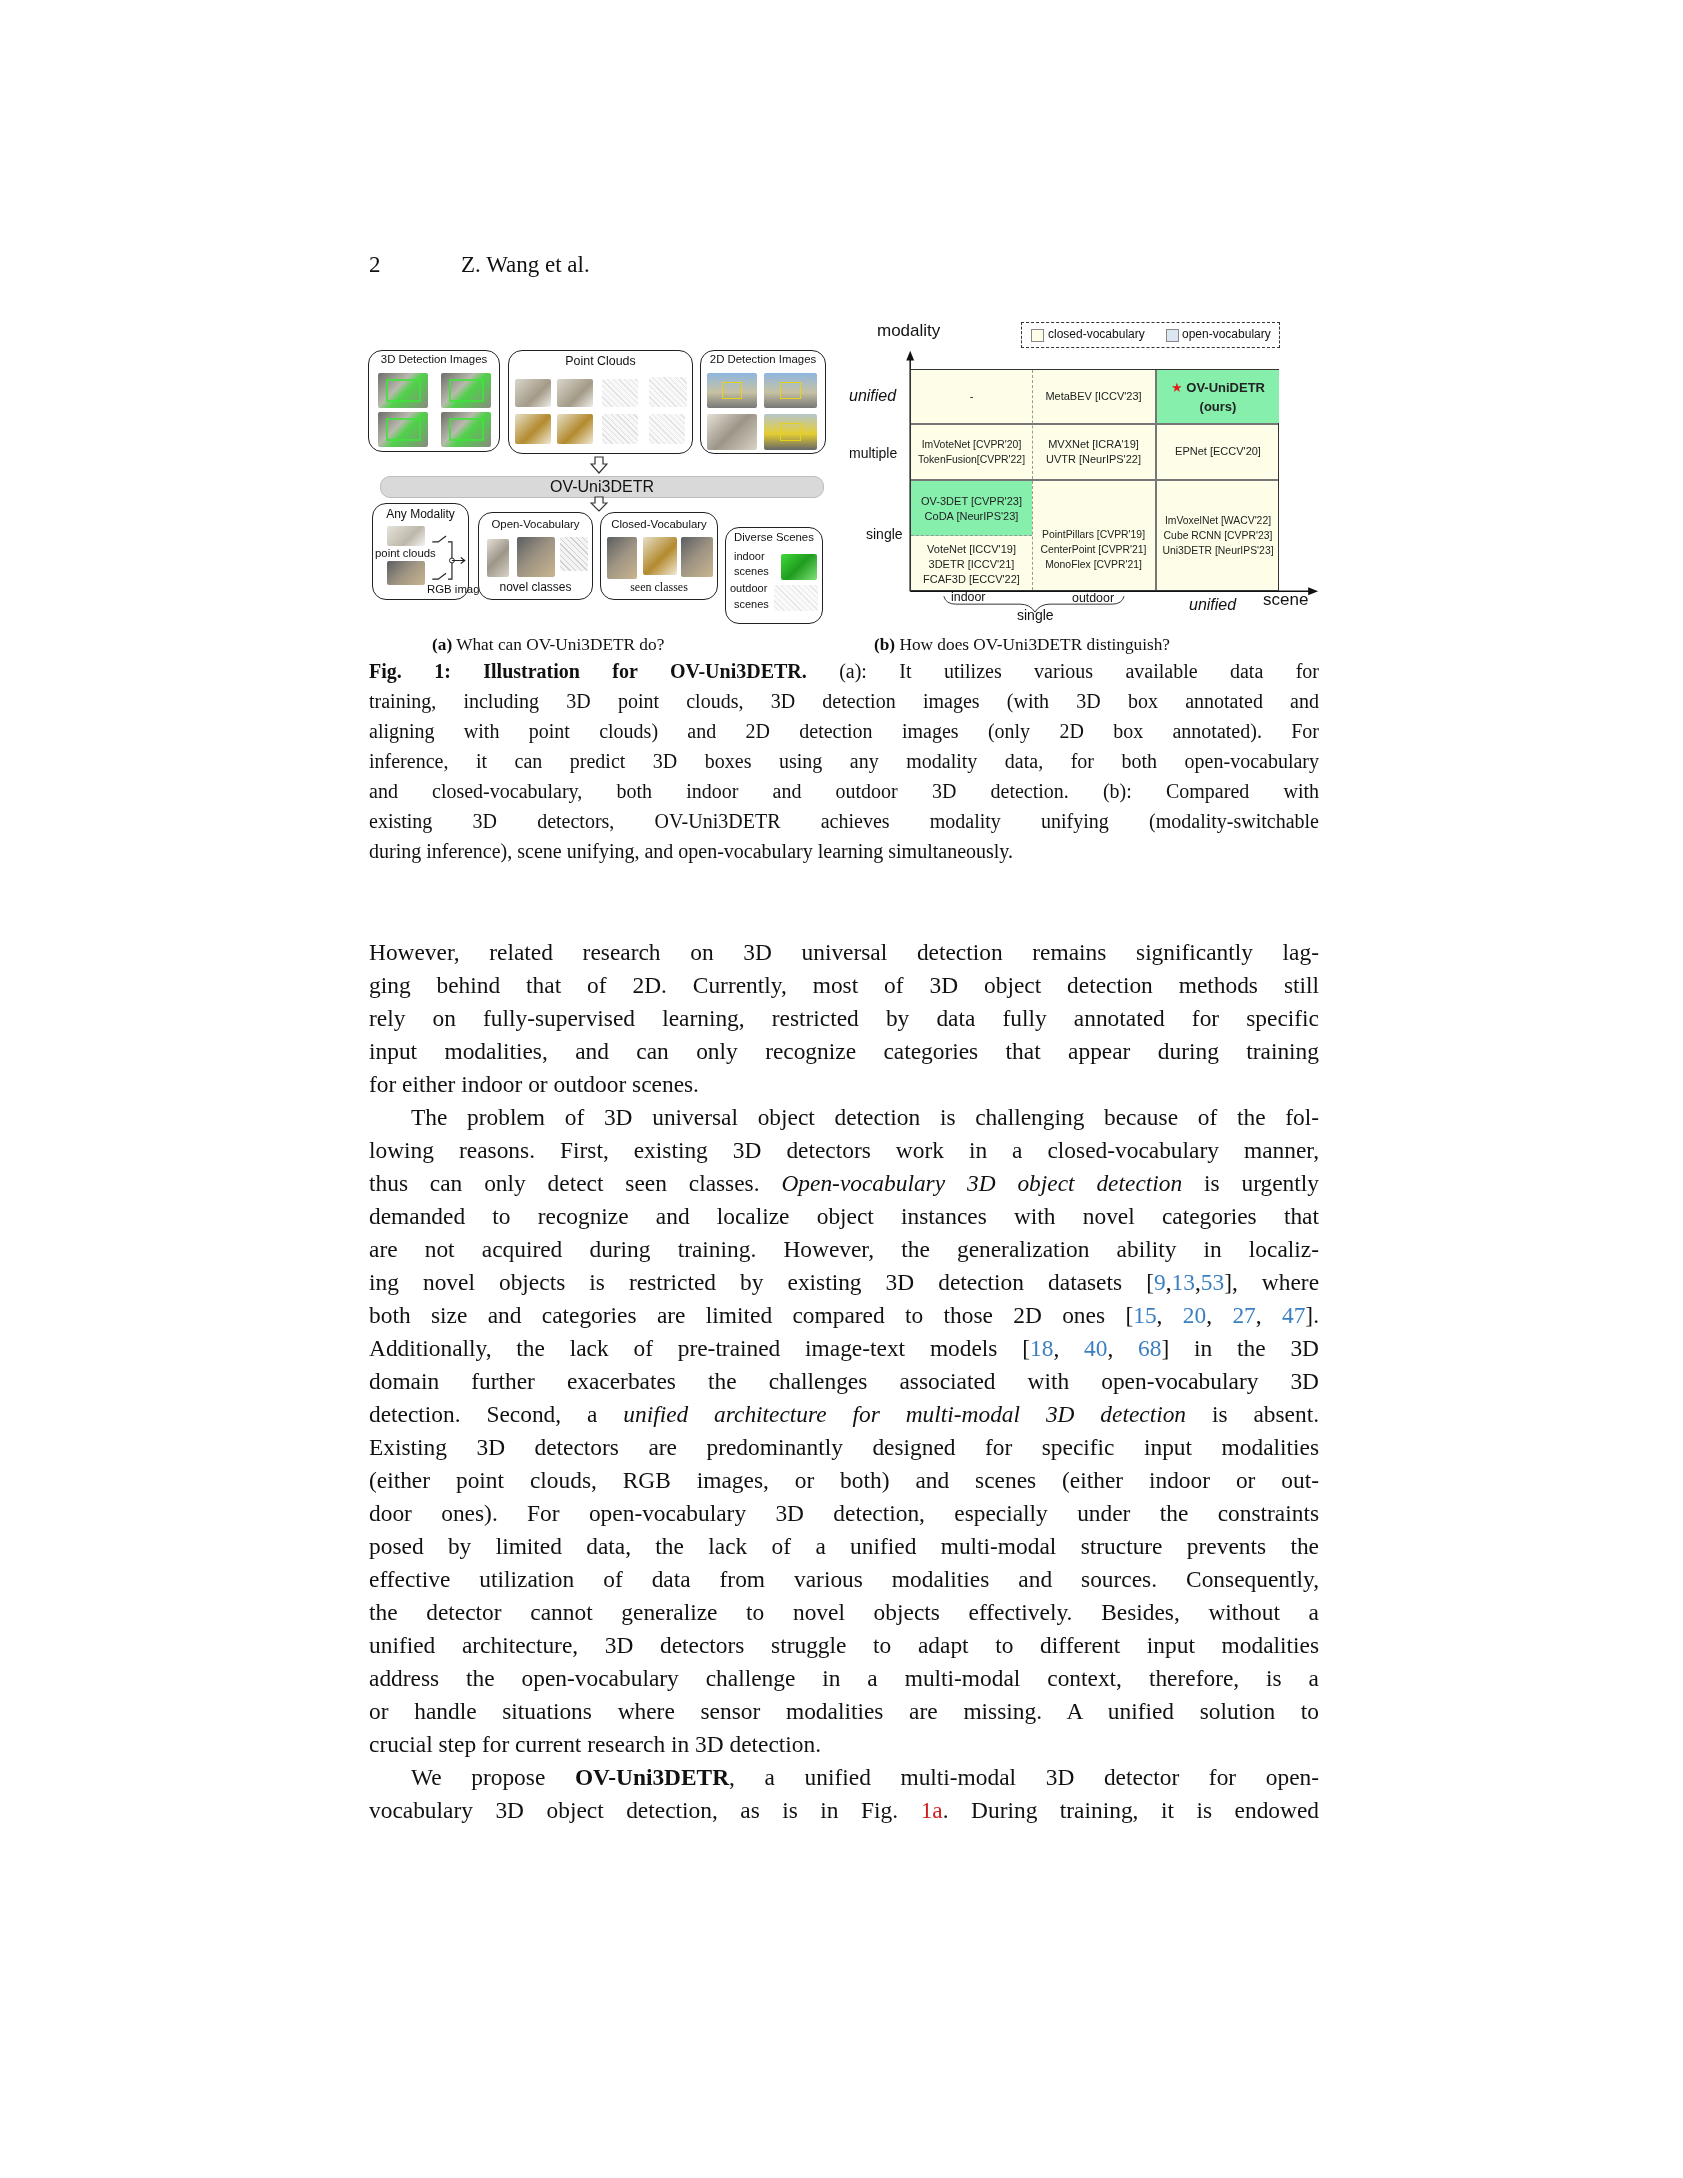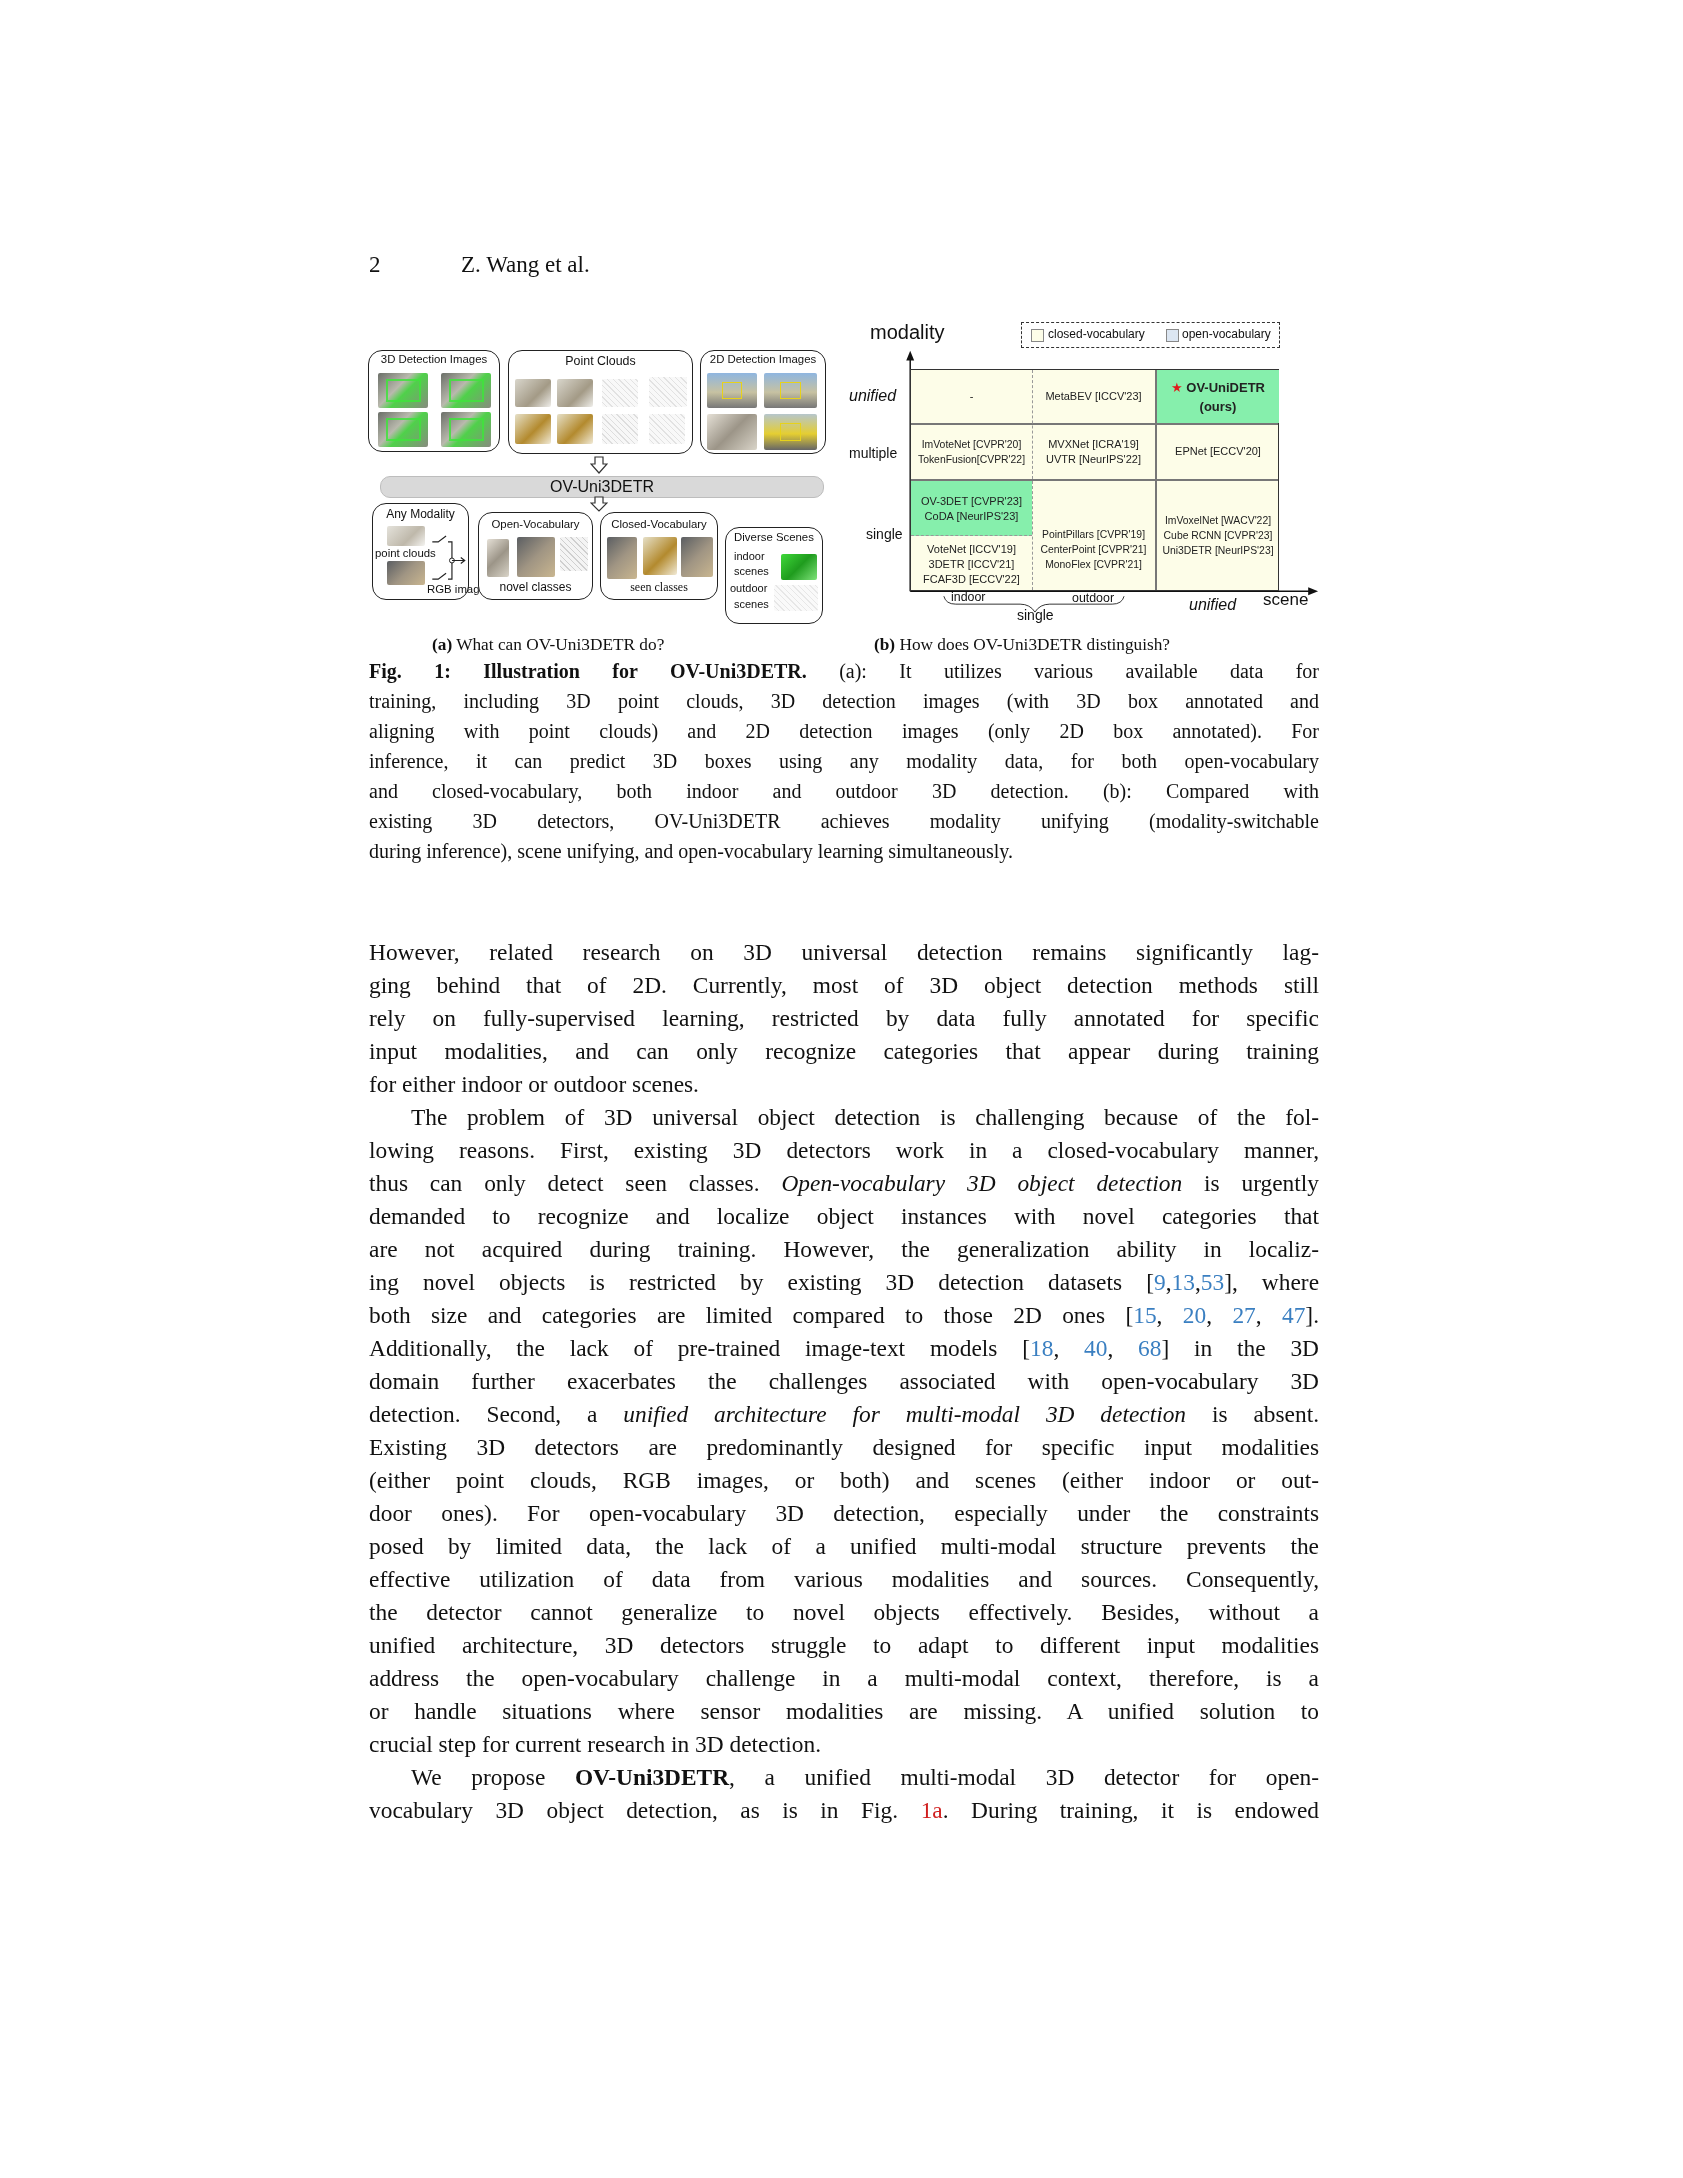--- a/index.html
+++ b/index.html
@@ -138,21 +138,21 @@
     <div style="position:absolute;left:8px;top:22px;font-size:11px;">indoor</div>
     <div style="position:absolute;left:8px;top:37px;font-size:11px;">scenes</div>
     <div style="position:absolute;left:4px;top:54px;font-size:11px;">outdoor</div>
     <div style="position:absolute;left:8px;top:70px;font-size:11px;">scenes</div>
     <div class="thumb" style="left:55px;top:26px;width:36px;height:26px;background:linear-gradient(135deg,#3fd93a,#1f9c1e 50%,#7fe27a);"></div>
     <div class="thumb pc3" style="left:48px;top:57px;width:44px;height:26px;opacity:.5;"></div>
   </div>
 </div>
 
 <div class="figb sans">
-  <div class="lbl" style="left:38px;top:4px;font-size:20px;">modality</div>
+  <div class="lbl" style="left:45px;top:4px;font-size:17px;">modality</div>
 
   <div class="legend">
     <span class="sw" style="left:9px;background:#fdfde8;"></span>
     <span class="t" style="left:26px;">closed-vocabulary</span>
     <span class="sw" style="left:144px;background:#dce6f2;"></span>
     <span class="t" style="left:160px;">open-vocabulary</span>
   </div>
 
   <svg style="position:absolute;left:0;top:0;" width="495" height="307" viewBox="0 0 500 310">
     <line x1="79" y1="277" x2="79" y2="40" stroke="#111" stroke-width="1.5"></line>

